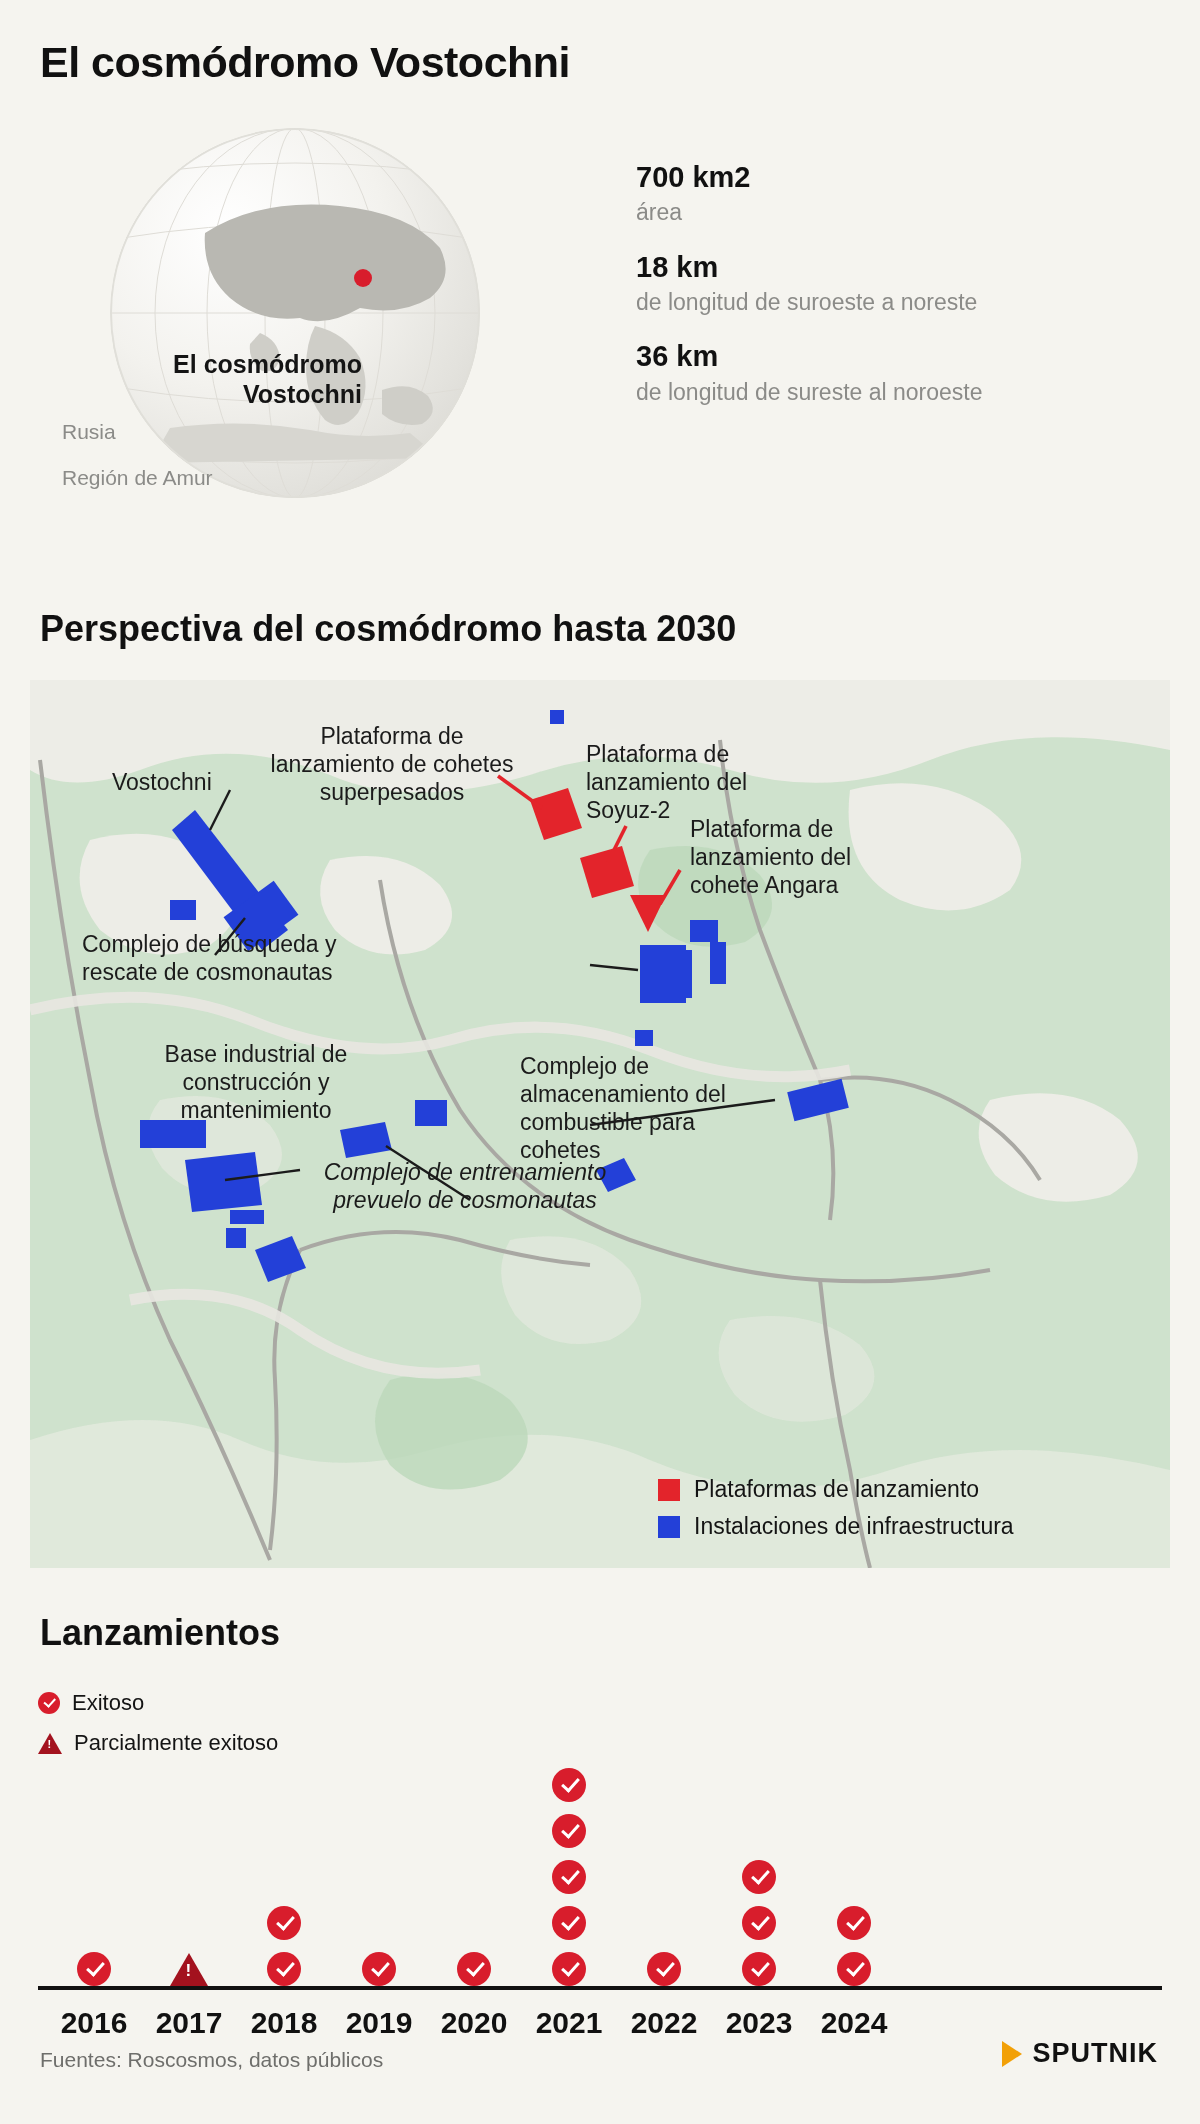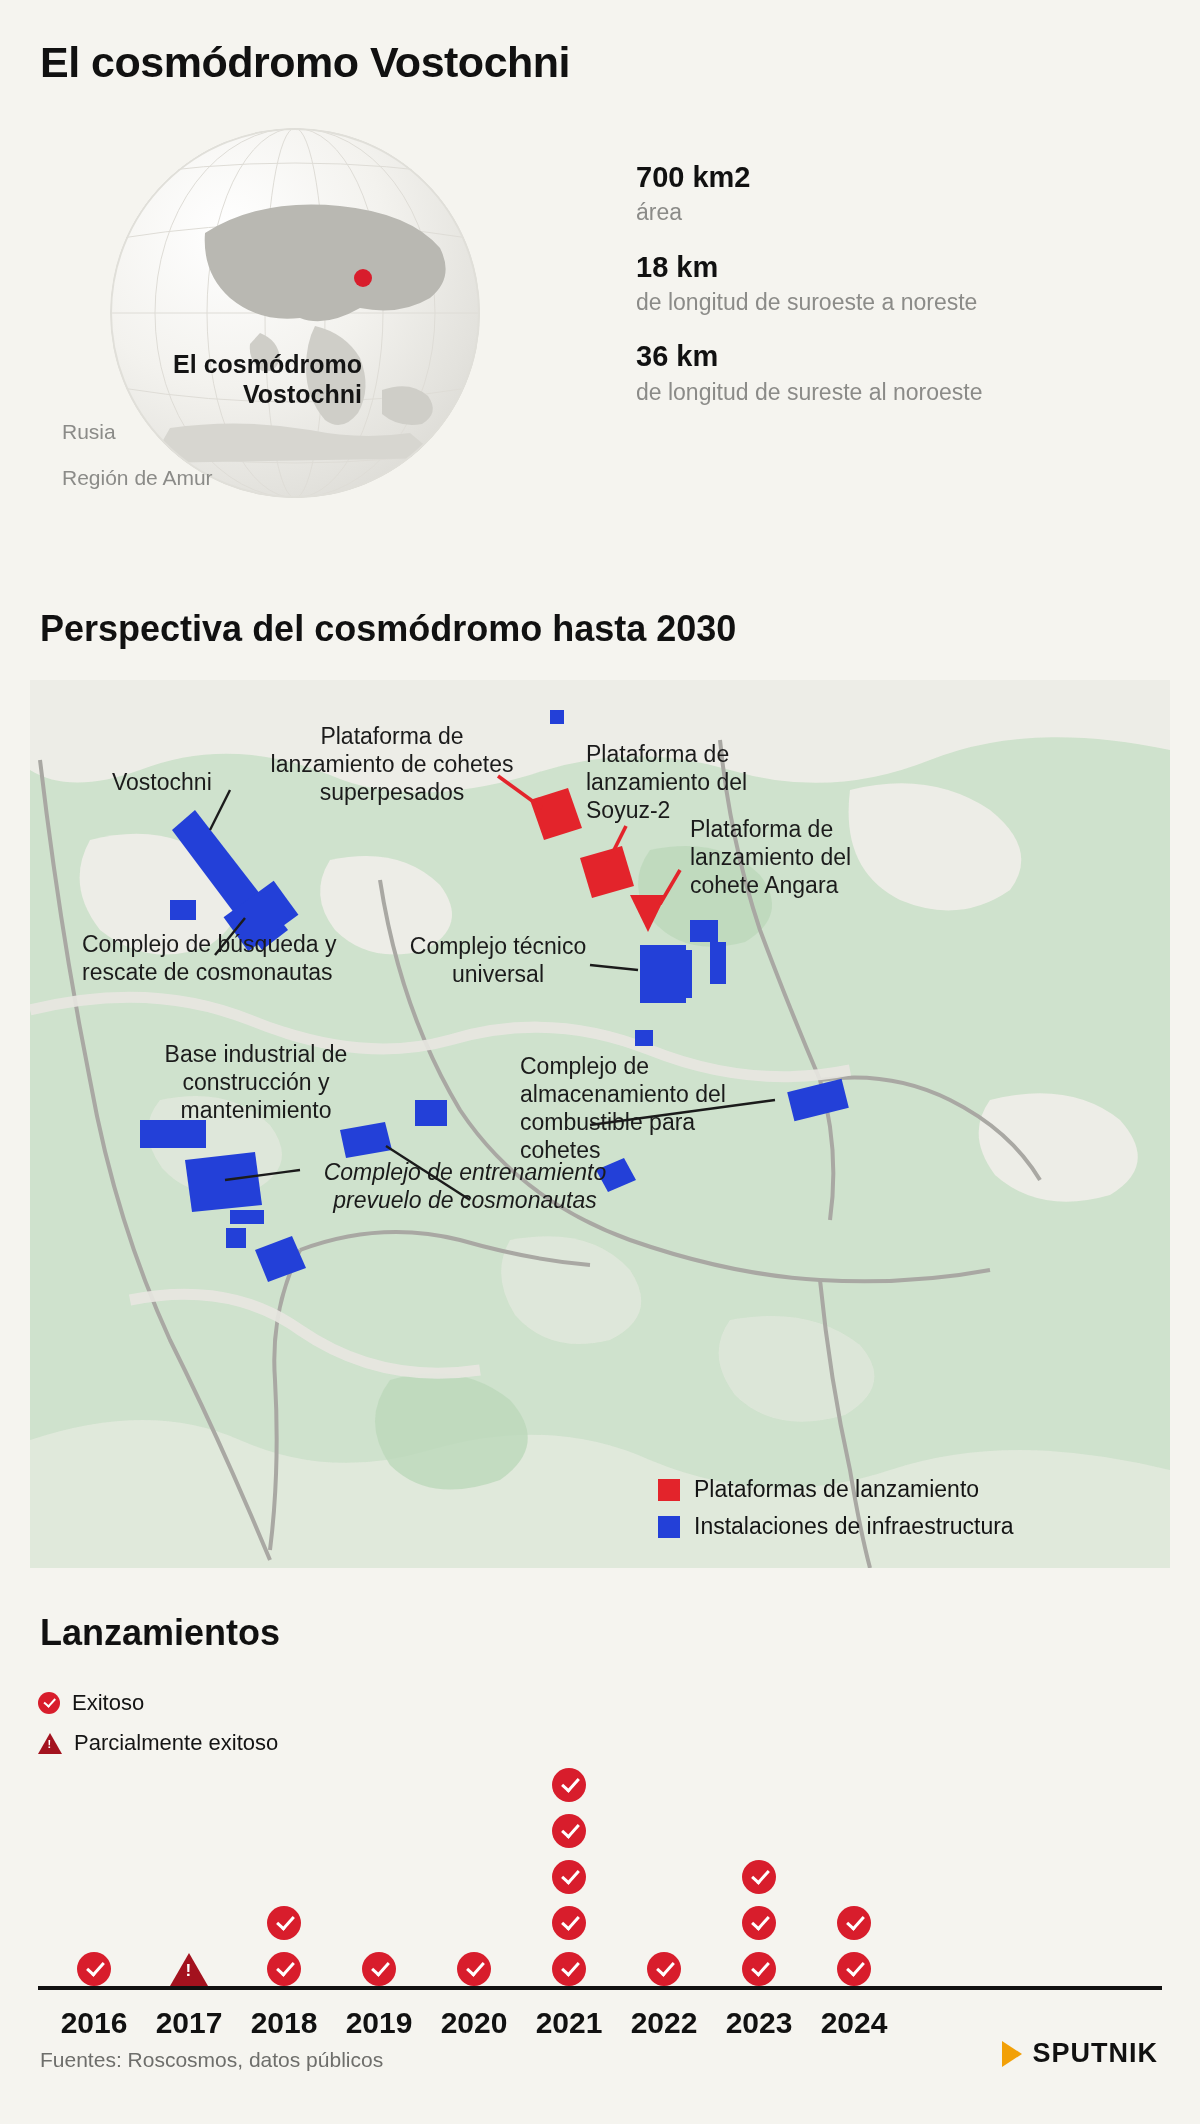--- a/index.html
+++ b/index.html
@@ -429,21 +429,20 @@
         <path d="M596 146 L578 182"></path>
         <path d="M650 190 L630 224"></path>
       </g>
     </svg>
 
     <div class="map-label" style="left:82px; top:88px; width:230px;">Vostochni</div>
     <div class="map-label" style="left:232px; top:42px; width:260px; text-align:center;">Plataforma de lanzamiento de cohetes superpesados</div>
     <div class="map-label" style="left:556px; top:60px; width:220px;">Plataforma de lanzamiento del Soyuz-2</div>
     <div class="map-label" style="left:660px; top:135px; width:220px;">Plataforma de lanzamiento del cohete Angara</div>
     <div class="map-label" style="left:52px; top:250px; width:265px;">Complejo de búsqueda y rescate de cosmonautas</div>
-    <div class="map-label" style="left:358px; top:252px; width:220px; text-align:center;">Complejo técnico universal</div>
     <div class="map-label" style="left:96px; top:360px; width:260px; text-align:center;">Base industrial de construcción y mantenimiento</div>
     <div class="map-label" style="left:490px; top:372px; width:250px;">Complejo de almacenamiento del combustible para cohetes</div>
     <div class="map-label" style="left:290px; top:478px; width:290px; text-align:center;font-style:italic;">Complejo de entrenamiento prevuelo de cosmonautas</div>
 
     <div class="legend">
       <div class="legend-row">
         <span class="legend-swatch sw-red"></span>
         <span>Plataformas de lanzamiento</span>
       </div>
       <div class="legend-row">

